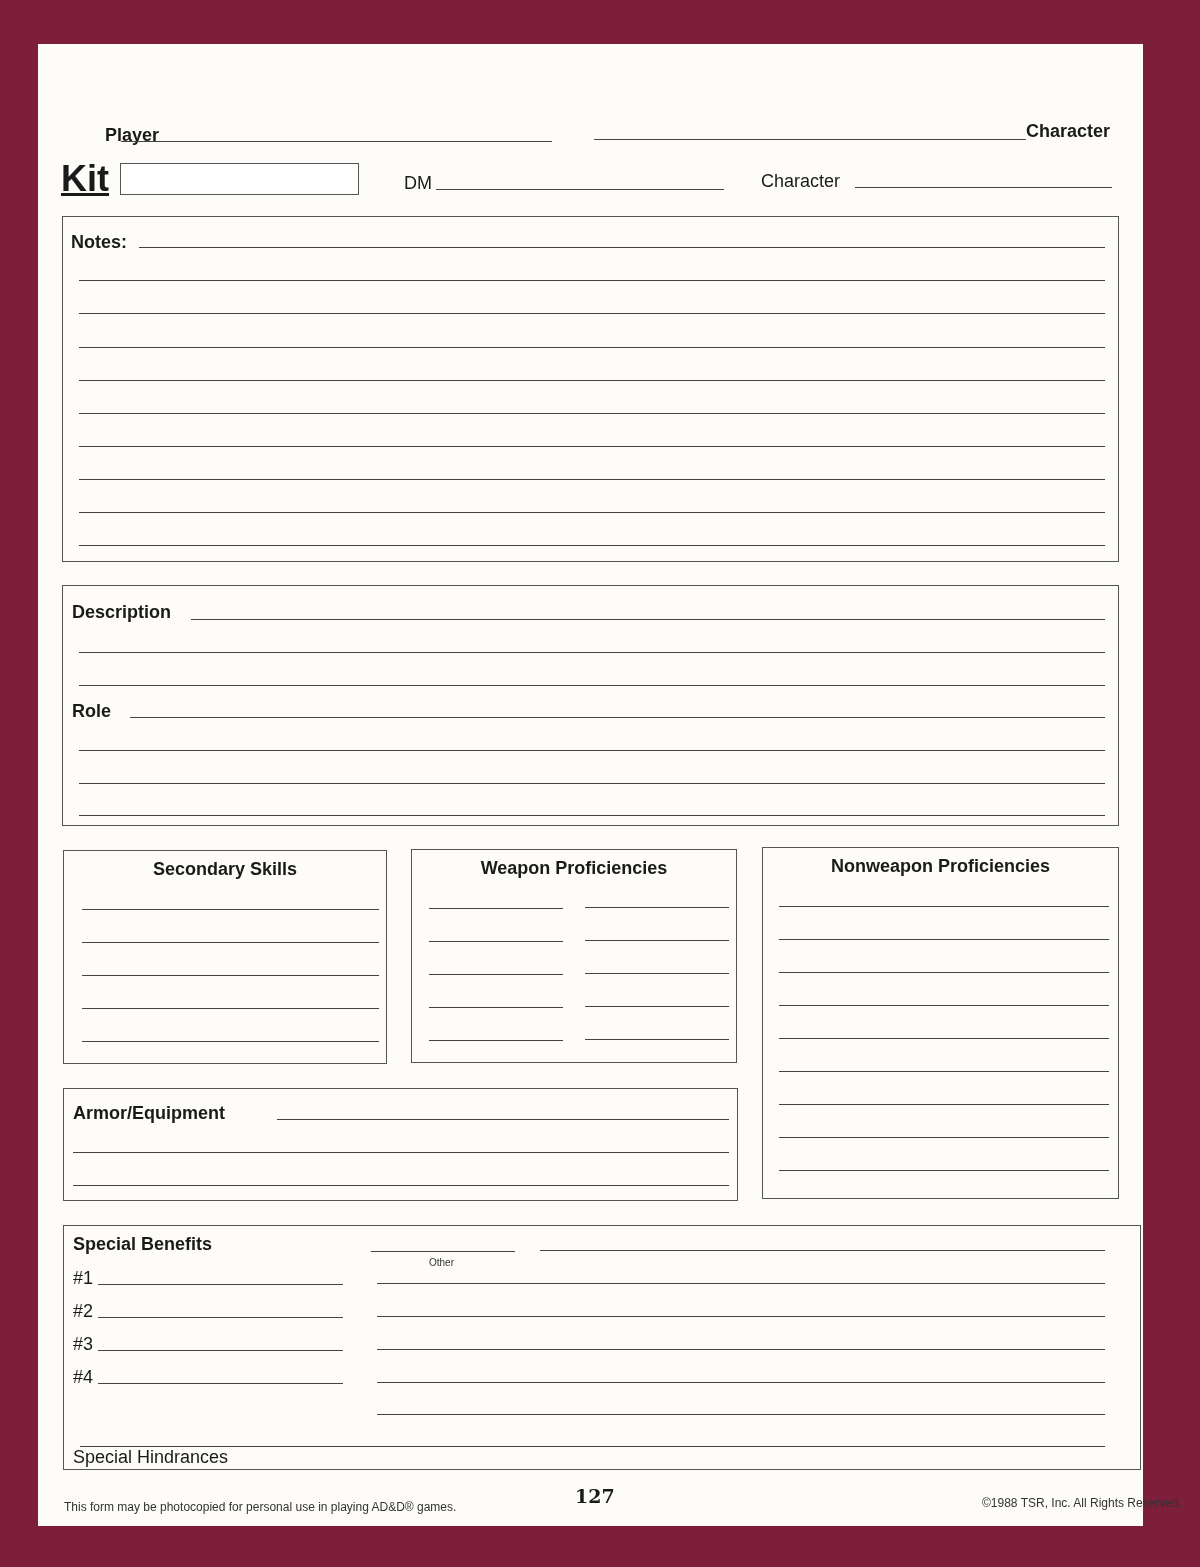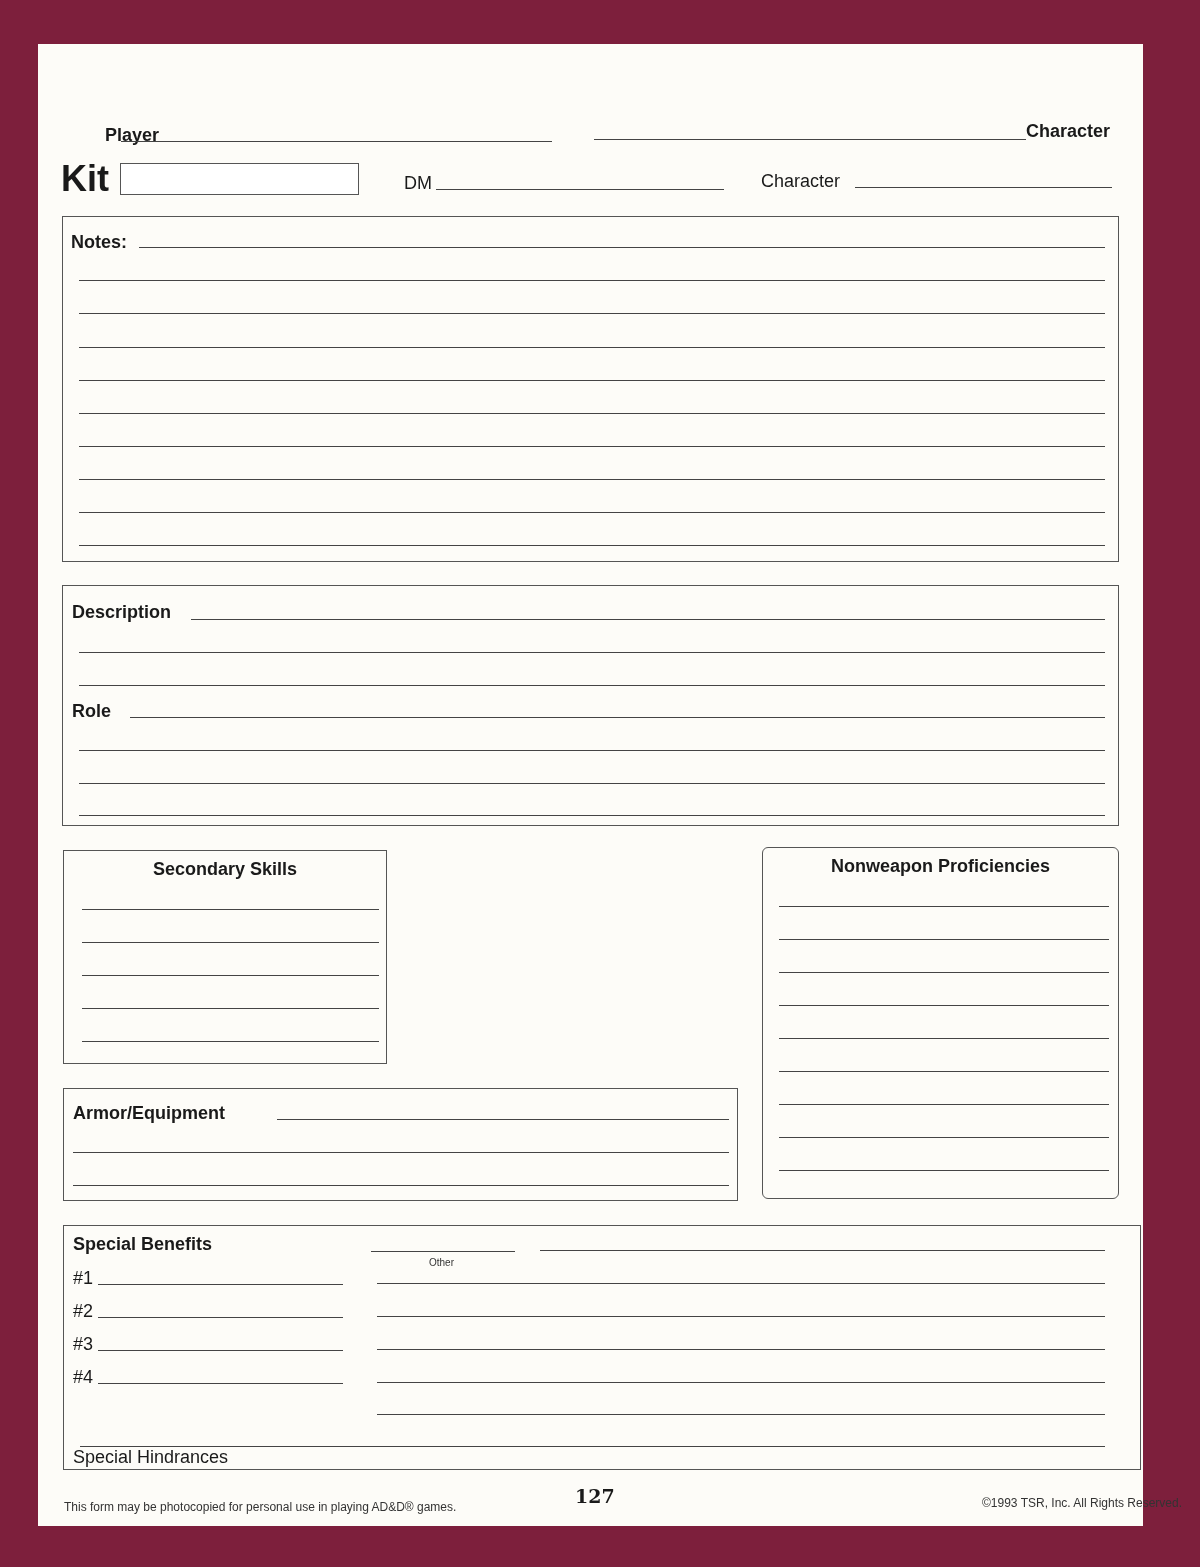--- a/index.html
+++ b/index.html
@@ -16,21 +16,21 @@
   .title {
     position:absolute; left:0; width:100%; top:28px; text-align:center;
     font-family:"DejaVu Serif", serif; font-weight:bold; font-size:24px;
     color:#6e1a33; letter-spacing:0.2px;
   }
   .lbl { position:absolute; font-size:18px; white-space:nowrap; }
   .lbl.b { font-weight:bold; }
   .line { position:absolute; height:0; border-top:1.5px solid #444; }
   .box { position:absolute; border:1.5px solid #555; box-sizing:border-box; }
   .kitbox { position:absolute; border:1.5px solid #555; box-sizing:border-box; background:#fff; }
-  .kit { position:absolute; font-weight:bold; font-size:36px; }
+  .kit { position:absolute; font-weight:bold; font-size:36px;text-decoration:underline; }
   .heading { position:absolute; font-weight:bold; font-size:18px; width:100%; text-align:center; }
   .small { position:absolute; font-size:12px; color:#333; white-space:nowrap; }
   .pagenum { position:absolute; font-family:"DejaVu Serif", serif; font-weight:bold; font-size:19px; }
   .other { position:absolute; font-size:10px; color:#333; }
 </style>
 </head>
 <body>
 
 <div class="page">
 
@@ -75,22 +75,35 @@
 
   <div class="box" style="left:25px;top:806px;width:324px;height:214px;">
     <div class="heading" style="top:8px;">Secondary Skills</div>
     <div class="line" style="left:18px;top:58px;width:297px;"></div>
     <div class="line" style="left:18px;top:91px;width:297px;"></div>
     <div class="line" style="left:18px;top:124px;width:297px;"></div>
     <div class="line" style="left:18px;top:157px;width:297px;"></div>
     <div class="line" style="left:18px;top:190px;width:297px;"></div>
   </div>
 
+  <div class="box" style="left:373px;top:805px;width:326px;height:214px;">
+    <div class="heading" style="top:8px;">Weapon Proficiencies</div>
+    <div class="line" style="left:17px;top:58px;width:134px;"></div>
+    <div class="line" style="left:173px;top:57px;width:144px;"></div>
+    <div class="line" style="left:17px;top:91px;width:134px;"></div>
+    <div class="line" style="left:173px;top:90px;width:144px;"></div>
+    <div class="line" style="left:17px;top:124px;width:134px;"></div>
+    <div class="line" style="left:173px;top:123px;width:144px;"></div>
+    <div class="line" style="left:17px;top:157px;width:134px;"></div>
+    <div class="line" style="left:173px;top:156px;width:144px;"></div>
+    <div class="line" style="left:17px;top:190px;width:134px;"></div>
+    <div class="line" style="left:173px;top:189px;width:144px;"></div>
+  </div>
 
-  <div class="box" style="left:724px;top:803px;width:357px;height:352px;border-radius:6px;">
+  <div class="box" style="left:724px;top:803px;width:357px;height:352px;">
     <div class="heading" style="top:8px;">Nonweapon Proficiencies</div>
     <div class="line" style="left:16px;top:58px;width:330px;"></div>
     <div class="line" style="left:16px;top:91px;width:330px;"></div>
     <div class="line" style="left:16px;top:124px;width:330px;"></div>
     <div class="line" style="left:16px;top:157px;width:330px;"></div>
     <div class="line" style="left:16px;top:190px;width:330px;"></div>
     <div class="line" style="left:16px;top:223px;width:330px;"></div>
     <div class="line" style="left:16px;top:256px;width:330px;"></div>
     <div class="line" style="left:16px;top:289px;width:330px;"></div>
     <div class="line" style="left:16px;top:322px;width:330px;"></div>
@@ -125,14 +138,14 @@
     <div class="line" style="left:34px;top:157px;width:245px;"></div>
     <div class="line" style="left:313px;top:156px;width:728px;"></div>
 
     <div class="lbl" style="left:9px;top:173px;margin-top:48px;">Special Hindrances</div>
     <div class="line" style="left:313px;top:188px;width:728px;"></div>
     <div class="line" style="left:16px;top:220px;width:1025px;"></div>
   </div>
 
   <div class="small" style="left:26px;top:1456px;">This form may be photocopied for personal use in playing AD&amp;D® games.</div>
   <div class="pagenum" style="left:537px;top:1441px;">127</div>
-  <div class="small" style="left:944px;top:1452px;">©1993 TSR, Inc. All Rights Reserved.</div>
+  <div class="small" style="left:944px;top:1452px;">©1988 TSR, Inc. All Rights Reserved.</div>
 </div>
 
 </body></html>

